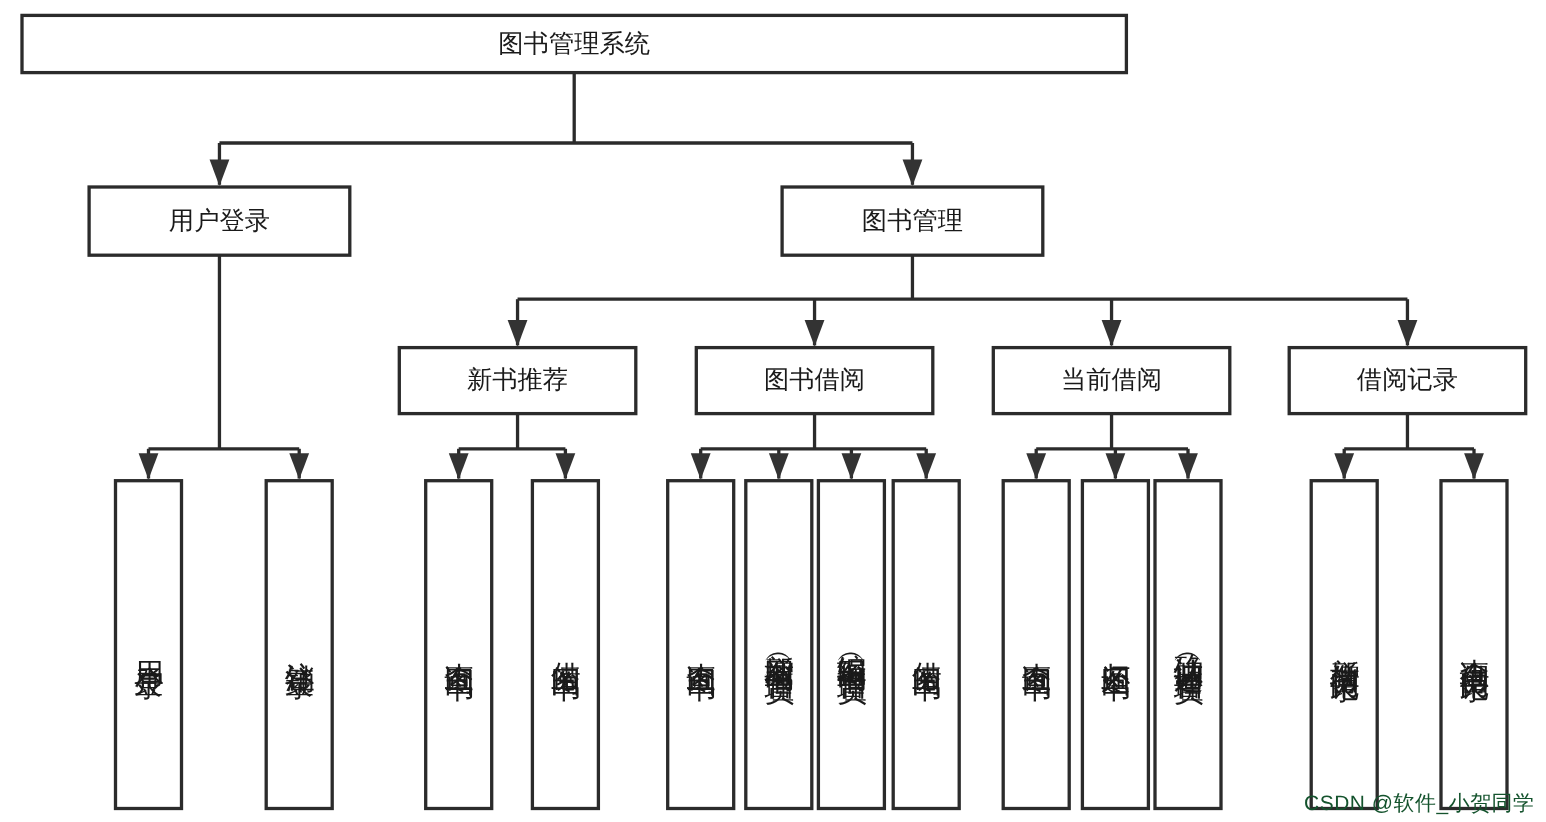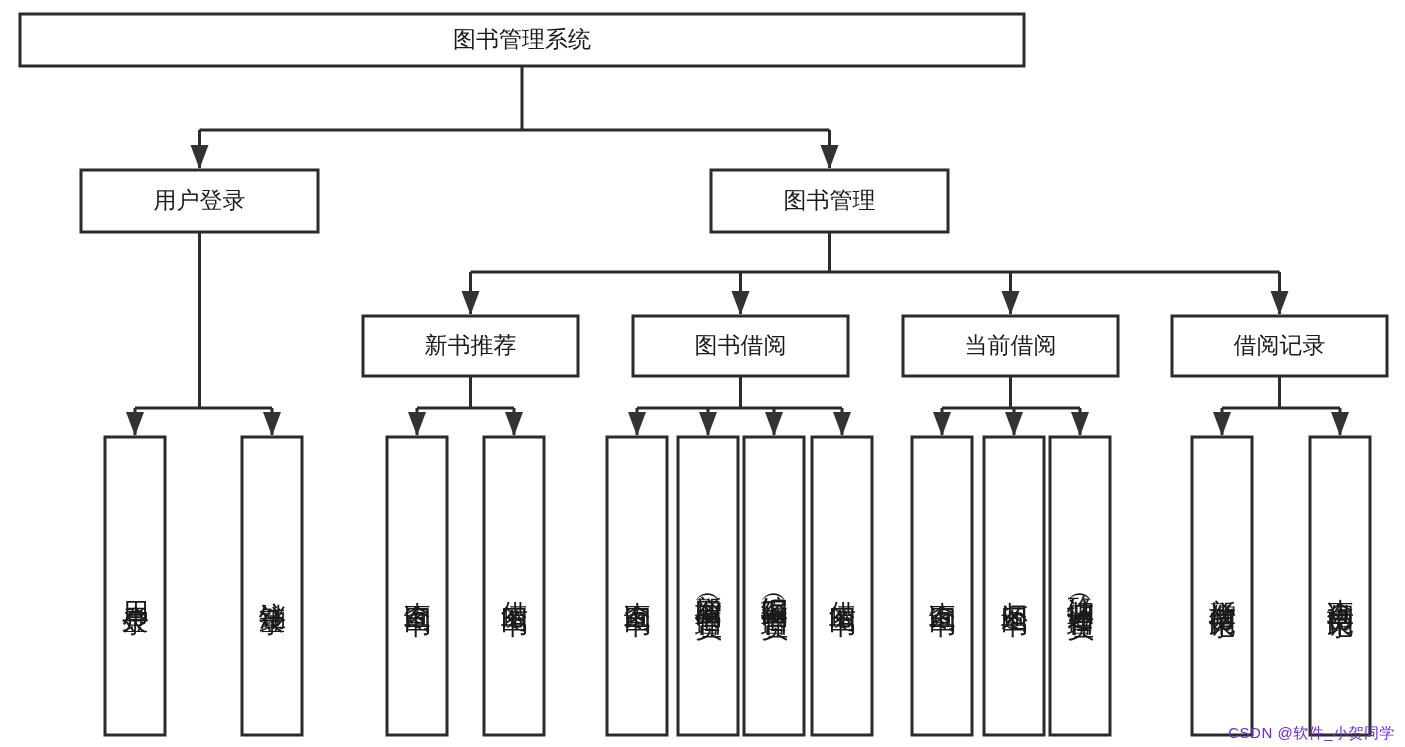--- a/index.html
+++ b/index.html
@@ -62,22 +62,22 @@
     align-items: center;
     justify-content: center;
     white-space: nowrap;
     pointer-events: none;
   }
   .watermark {
     position: absolute;
     right: 10px;
     bottom: 4px;
     font-family: "Liberation Sans", "DejaVu Sans", sans-serif;
-    font-size: 15px;
-    color: #6d28d9;
+    font-size: 19px;
+    color: #14532d;
     letter-spacing: 0.5px;
     white-space: nowrap;
   }
 </style>
 </head>
 <body>
 
 <div id="diagram-root">
   <svg id="flow" viewBox="0 0 1405 747">
     <g id="connectors-layer">

